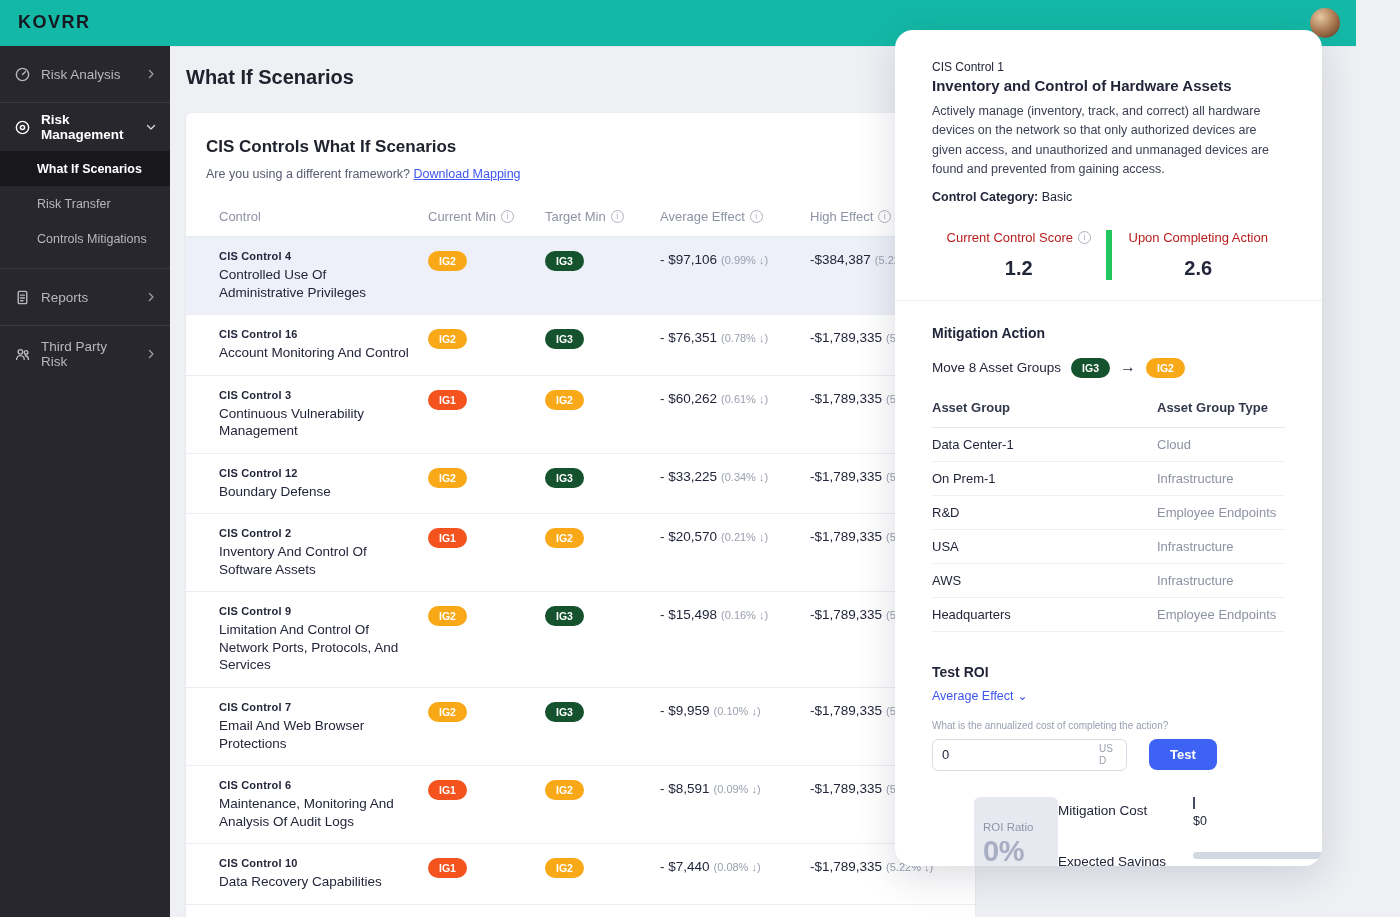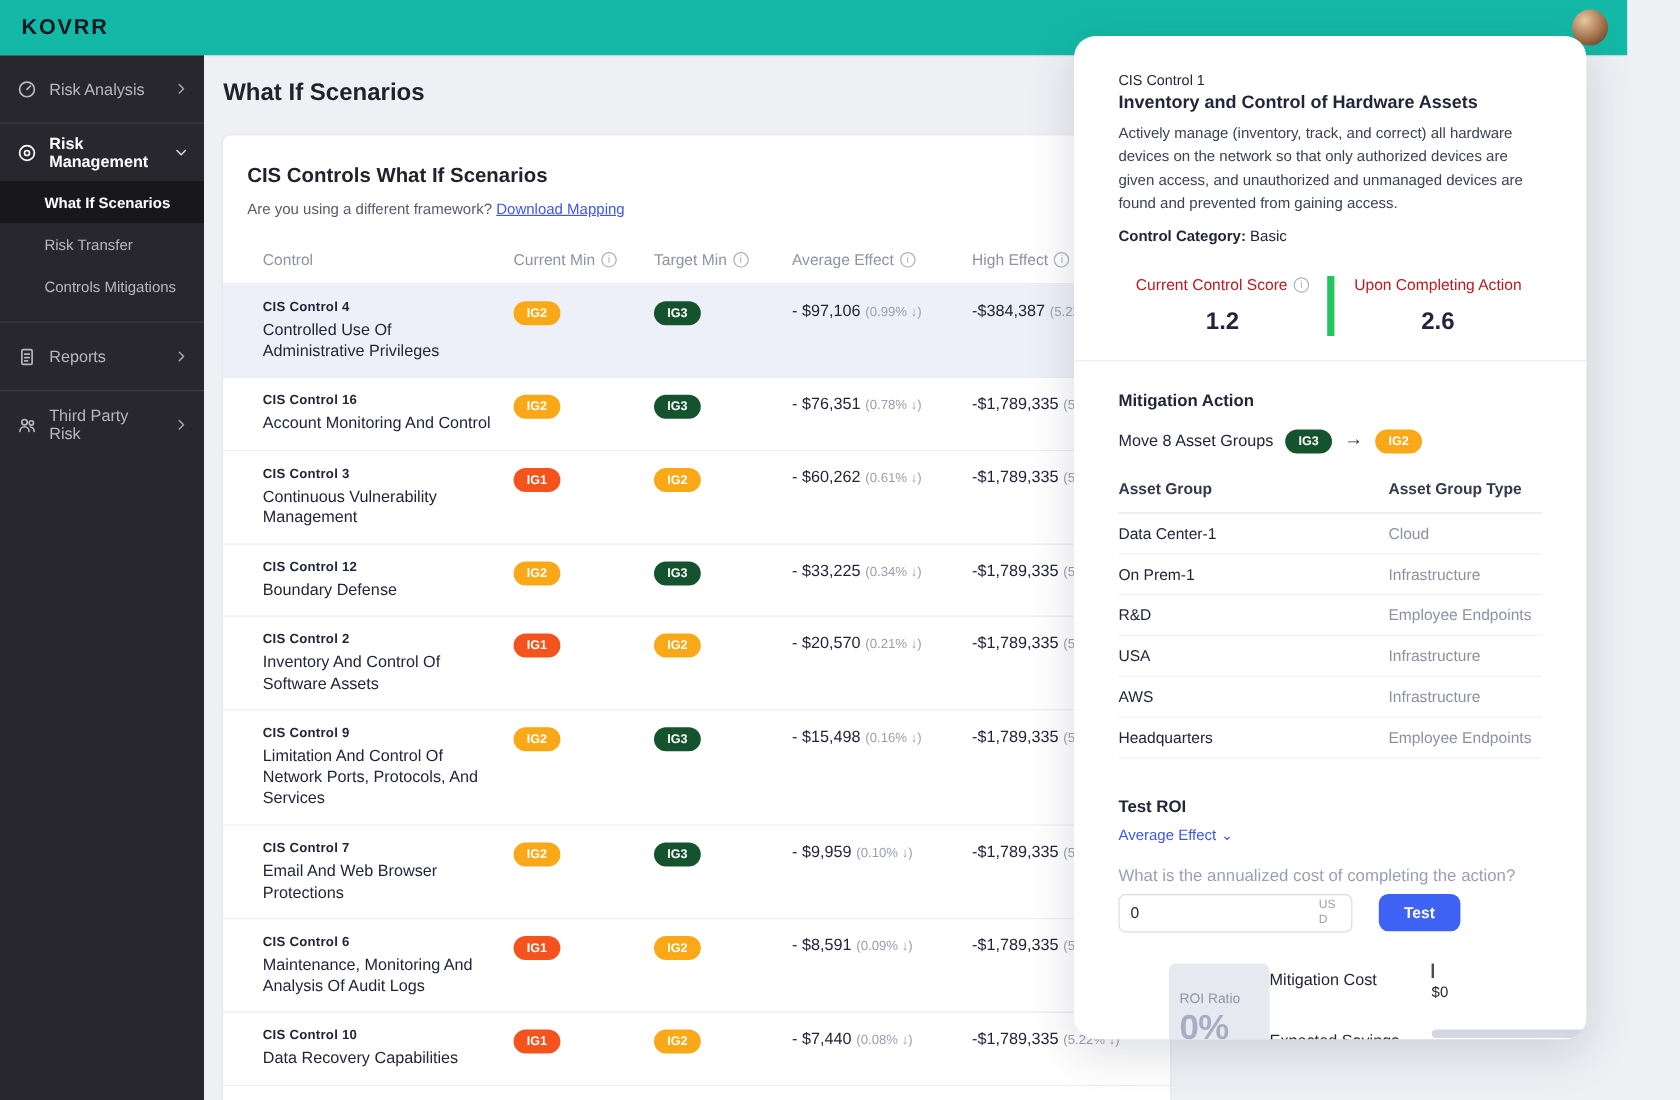--- a/index.html
+++ b/index.html
@@ -67,21 +67,21 @@
   .arrow::before{content:"→"}
   .asset-table{margin-top:22px}
   .a-head,.a-row{display:grid;grid-template-columns:225px 1fr;align-items:center}
   .a-head{font-size:13px;font-weight:700;color:#33384c;padding-bottom:12px;border-bottom:1px solid #e4e7ed}
   .a-row{font-size:13px;height:34px;border-bottom:1px solid #eef0f4}
   .a-type{color:#8d92a3}
   .roi-title{font-size:14px;font-weight:700;margin-top:32px}
   .effect-select{display:inline-flex;align-items:center;gap:4px;margin-top:9px;color:#3d56f0;font-size:12.5px;cursor:pointer}
   .caret{font-size:12px;line-height:8px}
   .caret::before{content:"⌄"}
-  .roi-q{margin-top:16px;font-size:14px;color:#9aa0b2}
+  .roi-q{margin-top:16px;font-size:10px;color:#9aa0b2}
   .roi-input-row{display:flex;align-items:center;margin-top:8px}
   .cost-input{width:195px;height:32px;border:1px solid #d9dce6;border-radius:6px;display:flex;align-items:center;padding:0 9px;background:#fff}
   .cost-input input{border:0;outline:0;flex:1;font-size:13px;font-family:inherit;color:#23263a;min-width:0;background:transparent}
   .currency{width:18px;font-size:10px;line-height:1.15;color:#9aa0b2;word-break:break-all}
   .test-btn{margin-left:22px;height:31px;padding:0 21px;border:0;border-radius:8px;background:#3e63f4;color:#fff;font-size:13px;font-weight:700;font-family:inherit;cursor:pointer}
   .roi-grid{display:grid;grid-template-columns:126px 1fr 92px;margin-top:26px;row-gap:20px;align-items:start}
   .roi-label{font-size:13.5px;padding-top:6px}
   .tick{width:2px;height:12px;background:#464b60;margin-bottom:5px}
   .cost-val,.sav-val{font-size:12.5px;color:#23263a}
   .sav-bar{width:148px;height:7px;border-radius:4px;background:#d3d7e2;margin:4px 0 7px}

